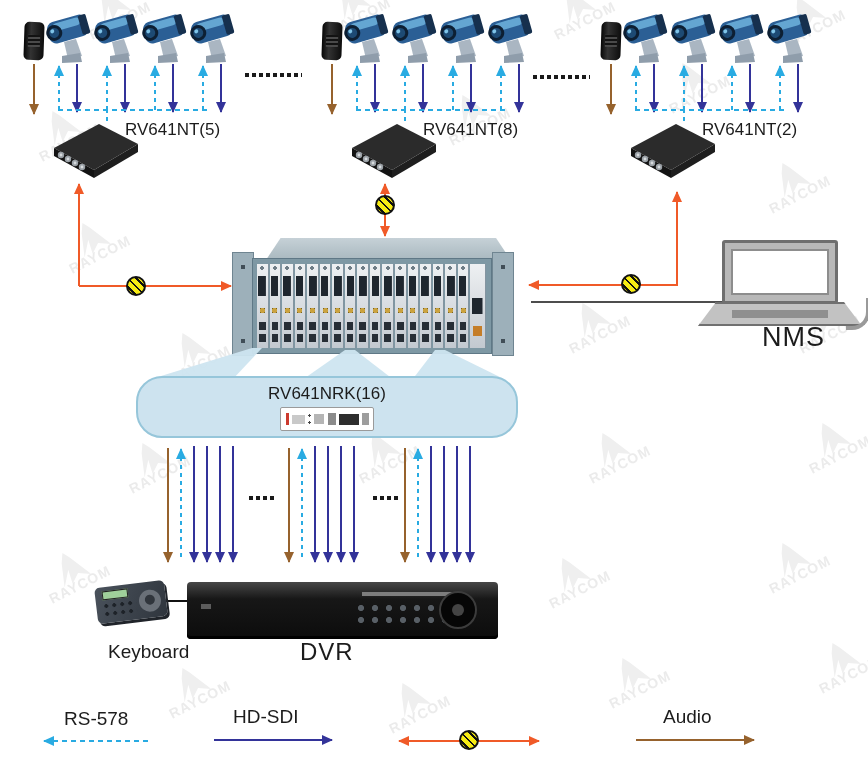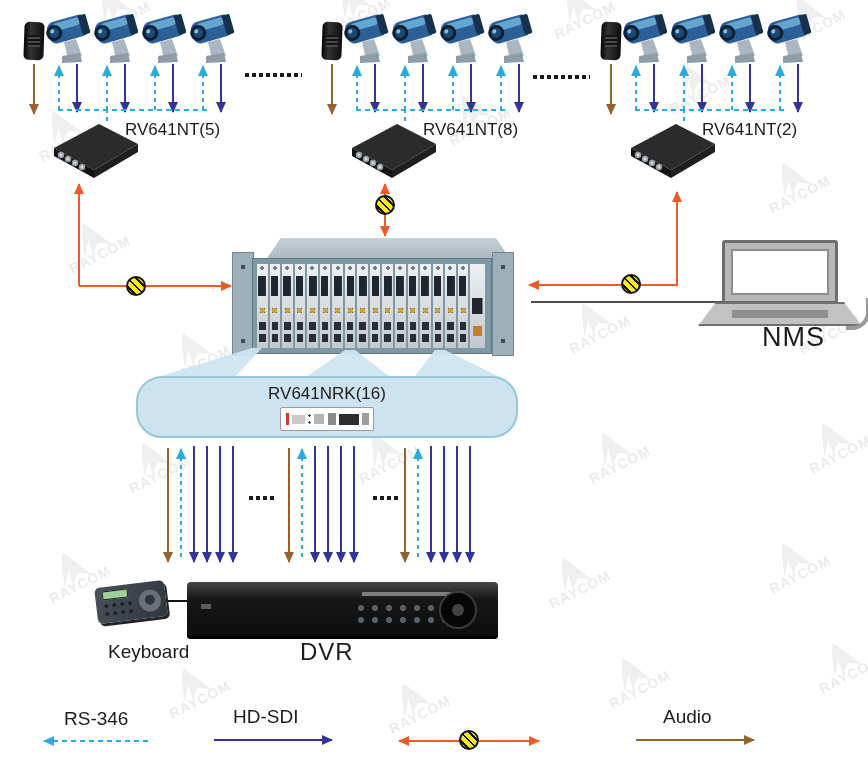--- a/index.html
+++ b/index.html
@@ -501,21 +501,21 @@
   </div>
   <div class="dvr">
     <i class="dvr-power"></i>
     <i class="dvr-strip"></i>
     <i class="dvr-btns"></i>
     <i class="dvr-pad"></i>
   </div>
   <div class="kb-label">Keyboard</div>
   <div class="dvr-label">DVR</div>
 
-  <div class="lg-label" style="left:64px;top:708px">RS-346</div>
+  <div class="lg-label" style="left:64px;top:708px">RS-578</div>
   <div class="ha dash left lblue" style="left:44px;top:740px;width:104px"></div>
 
   <div class="lg-label" style="left:233px;top:706px">HD-SDI</div>
   <div class="ha solid right navy" style="left:214px;top:739px;width:118px"></div>
 
   <div class="ha solid left right orange" style="left:399px;top:740px;width:140px"></div>
   <div class="fiber" style="left:459px;top:730px"></div>
 
   <div class="lg-label" style="left:663px;top:706px">Audio</div>
   <div class="ha solid right brown" style="left:636px;top:739px;width:118px"></div>

